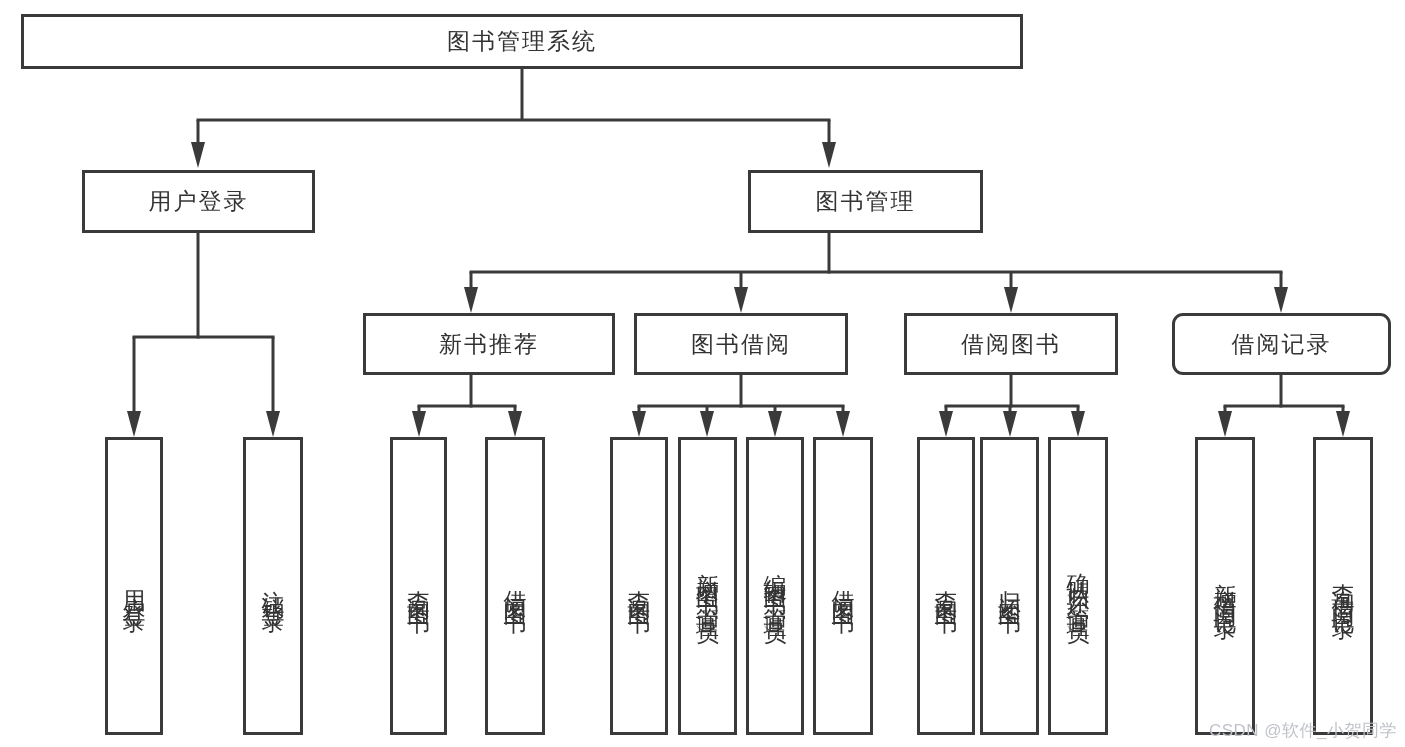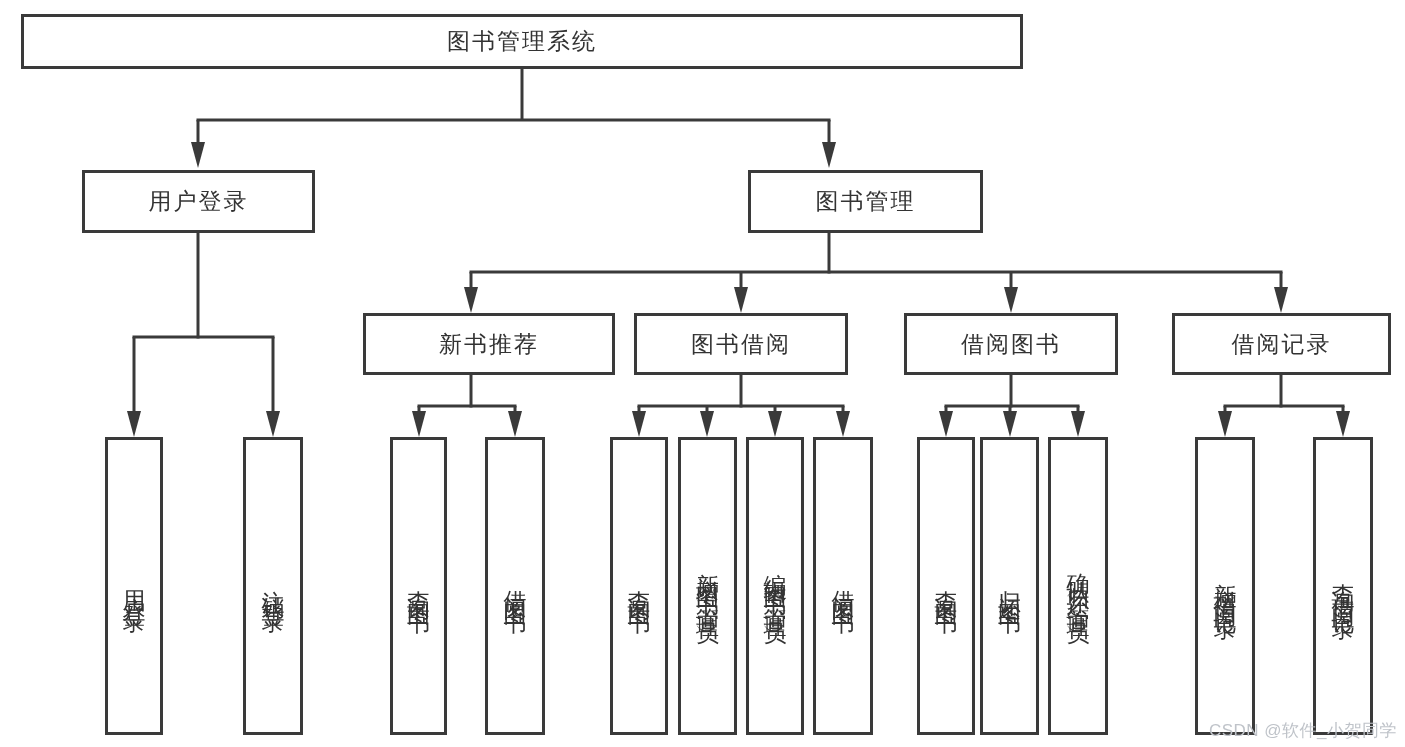--- a/index.html
+++ b/index.html
@@ -123,21 +123,21 @@
   </svg>
 
   <div class="node" style="left:21px; top:14px; width:1002px; height:55px;">图书管理系统</div>
 
   <div class="node" style="left:82px; top:170px; width:233px; height:63px;">用户登录</div>
   <div class="node" style="left:712px; top:170px; width:235px; height:63px;margin-left:36px;">图书管理</div>
 
   <div class="node" style="left:363px; top:313px; width:252px; height:62px;">新书推荐</div>
   <div class="node" style="left:634px; top:313px; width:214px; height:62px;text-align:right;">图书借阅</div>
   <div class="node" style="left:904px; top:313px; width:214px; height:62px;">借阅图书</div>
-  <div class="node" style="left:1172px; top:313px; width:219px; height:62px;">借阅记录</div>
+  <div class="node" style="left:1172px; top:313px; width:219px; height:62px;border-radius:11px;">借阅记录</div>
 
   <div class="node leaf" style="left:105px; top:437px; width:58px; height:298px;">用户登录</div>
   <div class="node leaf" style="left:243px; top:437px; width:60px; height:298px;">注销登录</div>
 
   <div class="node leaf" style="left:390px; top:437px; width:57px; height:298px;">查询图书</div>
   <div class="node leaf" style="left:485px; top:437px; width:60px; height:298px;">借阅图书</div>
 
   <div class="node leaf" style="left:610px; top:437px; width:58px; height:298px;">查询图书</div>
   <div class="node leaf" style="left:678px; top:437px; width:59px; height:298px;">新增图书（管理员）</div>
   <div class="node leaf" style="left:746px; top:437px; width:58px; height:298px;">编辑图书（管理员）</div>

